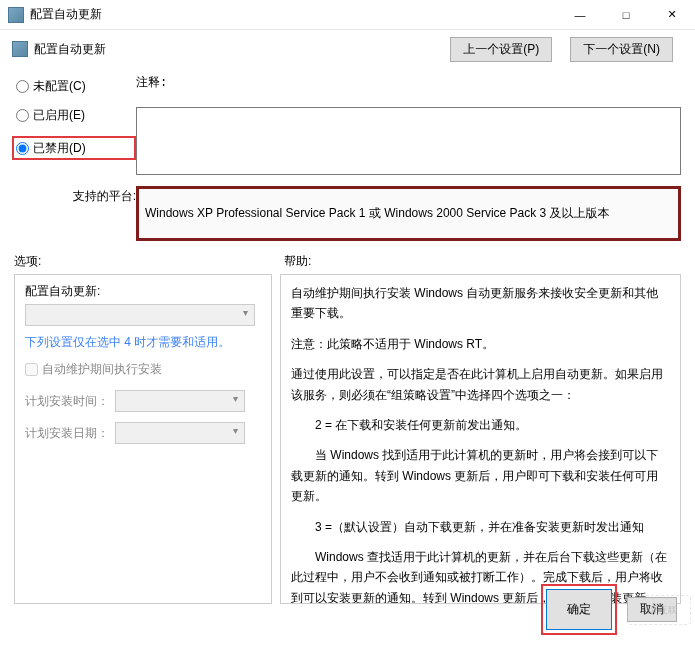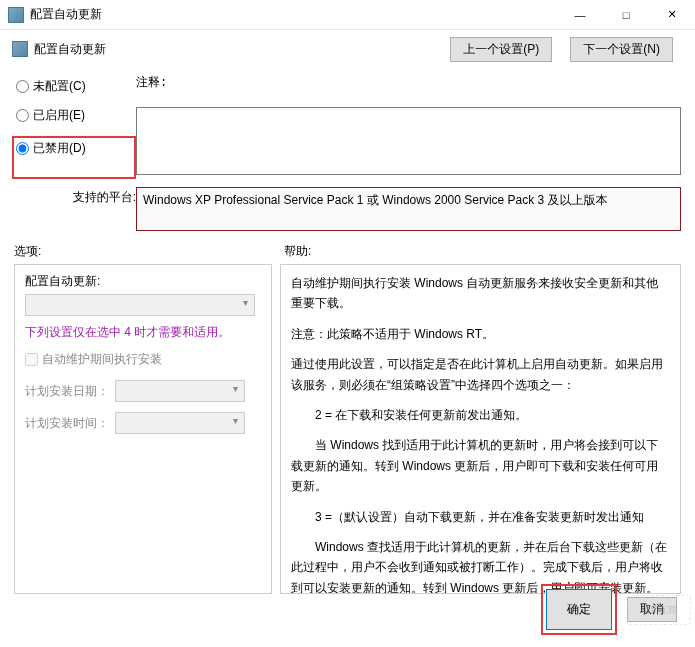--- a/index.html
+++ b/index.html
@@ -56,36 +56,36 @@
     }
     .body-grid {
       display: grid;
       grid-template-columns: 120px 1fr;
       grid-template-rows: auto auto;
       gap: 8px 0;
       padding: 12px 14px 4px 16px;
     }
     .radio-col { display: flex; flex-direction: column; gap: 12px; padding-top:4px;}
     .radio-item { display: flex; align-items: center; gap: 4px; white-space: nowrap; }
-    .radio-highlight { border: 2px solid #e0393e; padding: 2px 6px 20px 2px; margin-left:-4px; }
+    .radio-highlight { border: 2px solid #e0393e; padding: 2px 6px 1px 2px; margin-left:-4px; }
     .comment-label { margin-bottom: 16px; font-family: Liberation Mono, monospace; }
     .comment-box {
       width: 100%; height: 68px;
       border: 1px solid #7a7a7a;
       resize: none;
       font-family: inherit;
       font-size: 12px;
       padding: 2px;
     }
     .supported-label { align-self: start; padding-top: 2px; text-align: right; }
     .supported-box {
-      border: 1px solid #7f1d1d;
+      border: 3px solid #7f1d1d;
       background: #fafafa;
-      padding: 4px 6px;
-      height: 44px;
+      padding: 16px 6px;
+      height: 55px;
       color: #000;
     }
     .section-labels {
       display: flex;
       padding: 8px 14px 4px 14px;
       gap: 10px;
     }
     .section-labels .opt-lbl { width: 260px; }
     .section-labels .help-lbl { flex:1; }
     .panels {
@@ -104,21 +104,21 @@
     .opt-label { display:block; margin-bottom:4px; }
     .select-disabled {
       width: 230px; height: 22px;
       background: #f0f0f0;
       border: 1px solid #cccccc;
       position: relative;
     }
     .select-disabled::after {
       content: "▾"; position:absolute; right:6px; top:2px; color:#888; font-size:10px;
     }
-    .note { color:#a21caf; margin: 8px 0 10px 0; }
+    .note { color:#3b82f6; margin: 8px 0 10px 0; }
     .chk-row { display:flex; align-items:center; gap:4px; color:#888; margin-bottom:12px;}
     .chk-row input[disabled]{ }
     .field-row { display:flex; align-items:center; gap:6px; color:#888; margin-bottom:10px;}
     .field-row .select-disabled { width:130px; }
     .footer {
       position: absolute;
       bottom: 12px;
       right: 18px;
       display: flex;
       align-items: center;
@@ -205,25 +205,25 @@
     <div class="opt-row">
       <span class="opt-label">配置自动更新:</span>
       <div class="select-disabled"></div>
     </div>
     <div class="note">下列设置仅在选中 4 时才需要和适用。</div>
     <div class="chk-row">
       <input type="checkbox" disabled="" style="">
       <span>自动维护期间执行安装</span>
     </div>
     <div class="field-row">
+      <span>计划安装时间：</span>
+      <div class="select-disabled"></div>
+    </div>
+    <div class="field-row">
       <span>计划安装日期：</span>
-      <div class="select-disabled"></div>
-    </div>
-    <div class="field-row">
-      <span>计划安装时间：</span>
       <div class="select-disabled"></div>
     </div>
   </div>
 
   <div class="panel help">
     <p>自动维护期间执行安装 Windows 自动更新服务来接收安全更新和其他重要下载。</p>
     <p>注意：此策略不适用于 Windows RT。</p>
     <p>通过使用此设置，可以指定是否在此计算机上启用自动更新。如果启用该服务，则必须在“组策略设置”中选择四个选项之一：</p>
     <p class="indent">2 = 在下载和安装任何更新前发出通知。</p>
     <p class="indent">当 Windows 找到适用于此计算机的更新时，用户将会接到可以下载更新的通知。转到 Windows 更新后，用户即可下载和安装任何可用更新。</p>

